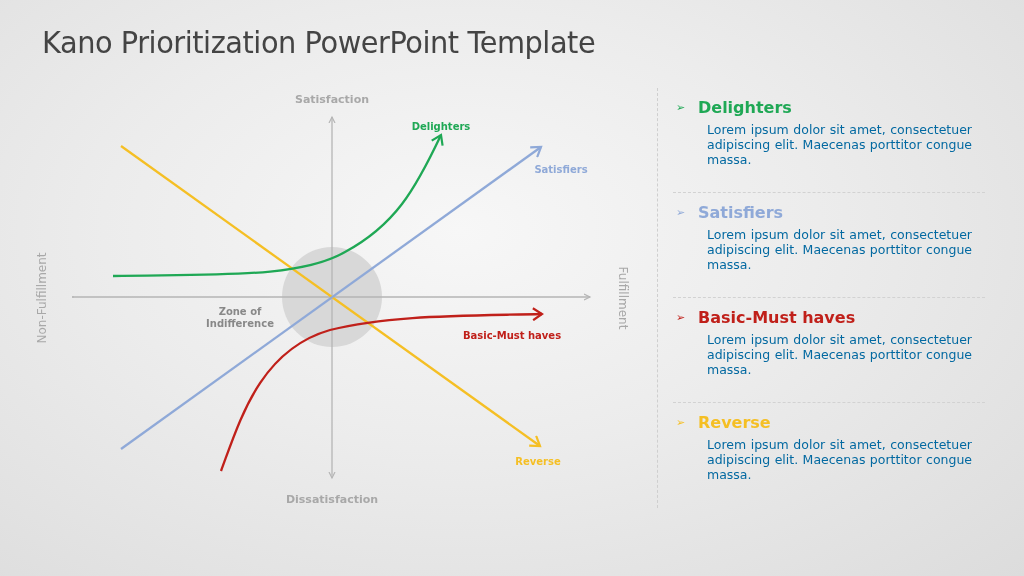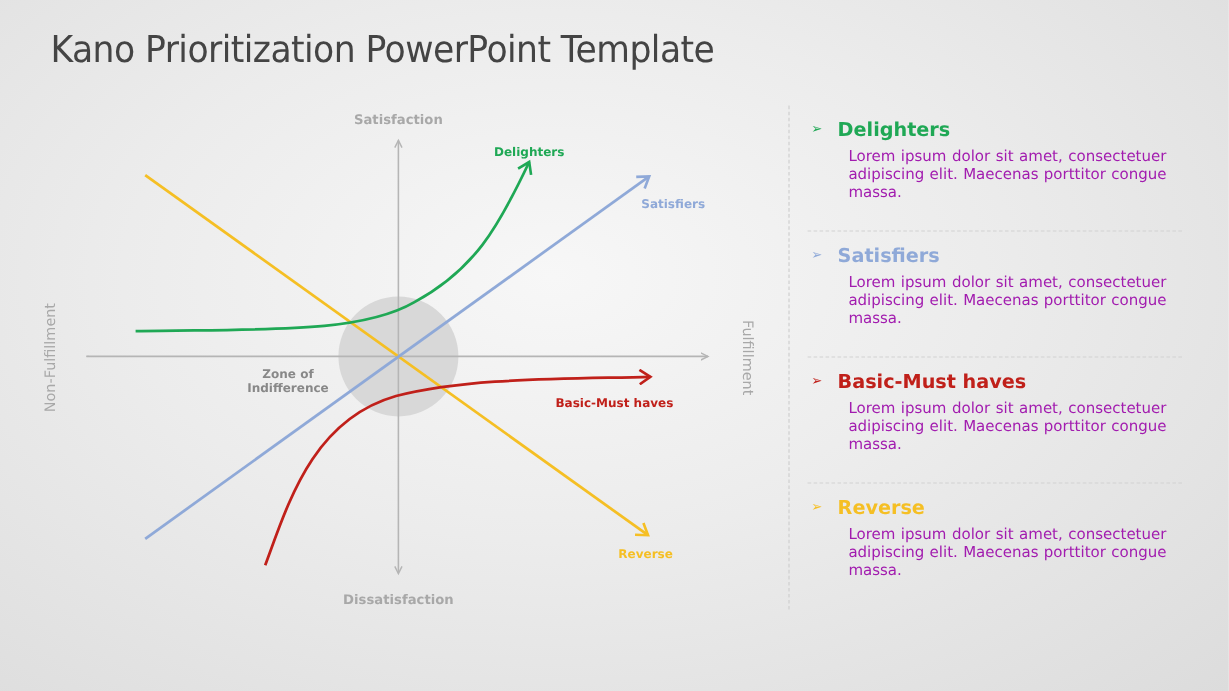--- a/index.html
+++ b/index.html
@@ -20,21 +20,21 @@
   .zone-label { font-family:"DejaVu Sans", sans-serif; font-weight:bold; font-size:10px; fill:#888; }
 
   .panel { position:absolute; left:657px; top:88px; width:330px; height:420px;
     border-left:1px dashed #cfcfcf; }
   .item { position:absolute; left:18px; width:296px; }
   .item-head { display:flex; align-items:center; height:22px; }
   .bullet { font-size:11px; width:22px; display:inline-block; }
   .item-title { font-family:"DejaVu Sans", sans-serif; font-weight:bold; font-size:16px; }
   .item-body {
     margin-left:31px; margin-top:4px; width:265px;
-    font-family:"DejaVu Sans", sans-serif; font-size:12.5px; line-height:15px; color:#a21caf;
+    font-family:"DejaVu Sans", sans-serif; font-size:12.5px; line-height:15px; color:#0369a1;
     text-align:justify;
   }
   .sep { position:absolute; left:15px; width:312px; border-top:1px dashed #d2d2d2; }
 </style>
 </head>
 <body>
 
 <div class="title">Kano Prioritization PowerPoint Template</div>
 
 <svg class="diagram" width="1024" height="576">

